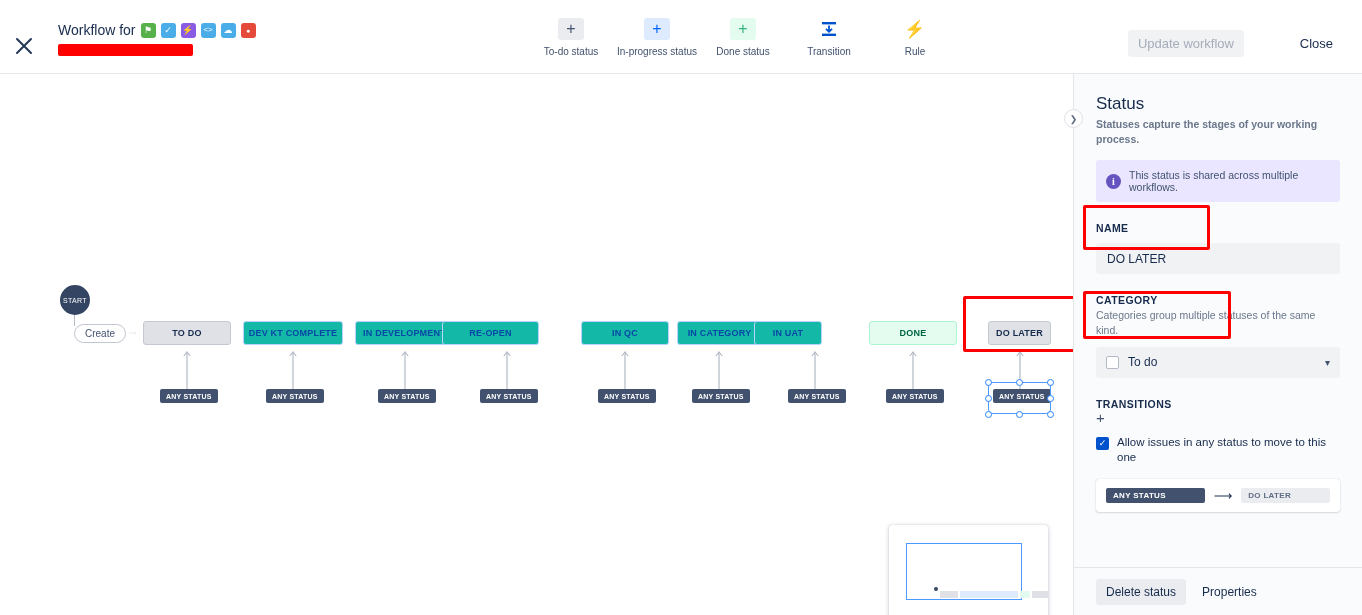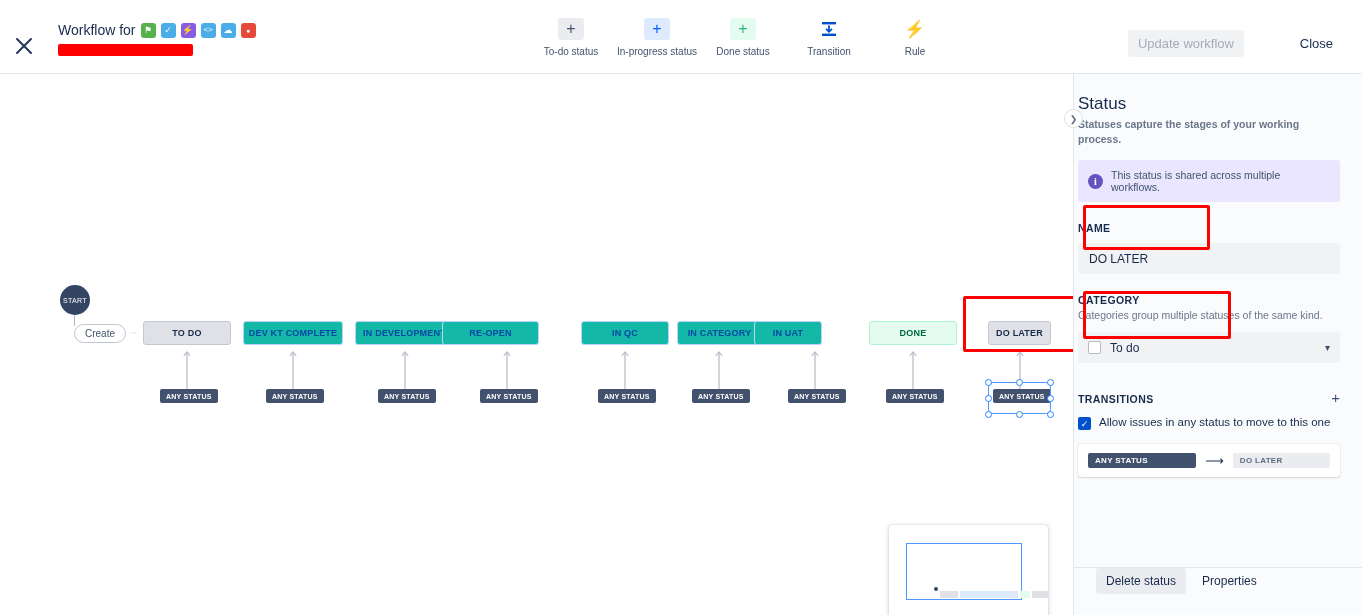--- a/index.html
+++ b/index.html
@@ -136,21 +136,21 @@
     position: absolute; left: 1064px; top: 109px; width: 19px; height: 19px;
     border-radius: 50%; background: #ffffff; border: 1px solid #dfe1e6;
     display: flex; align-items: center; justify-content: center;
     font-size: 9px; color: #5e6c84; cursor: pointer; z-index: 5;
   }
 
   
   .panel {
     position: absolute; left: 1073px; top: 74px; width: 289px; height: 541px;
     background: #fafbfc; border-left: 1px solid #e4e6ea;
-    padding: 20px 22px 0 4px;
+    padding: 20px 22px 0 22px;
   }
   .panel h2 { font-size: 17px; font-weight: 400; color: #172b4d; }
   .panel-sub { font-size: 10.5px; color: #6b778c; margin-top: 3px; line-height: 1.4; font-weight: bold; }
   .info-banner {
     margin-top: 14px; background: #eae6ff; border-radius: 3px;
     padding: 9px 10px; display: flex; align-items: center; gap: 8px;
   }
   .info-ico {
     width: 15px; height: 15px; border-radius: 50%; background: #6554c0;
     color: #fff; font-size: 10px; font-weight: bold; font-family: "Liberation Serif", serif;
@@ -175,21 +175,21 @@
     display: flex; align-items: center; padding: 0 10px; gap: 9px;
     font-size: 12px; color: #172b4d; cursor: pointer; position: relative;
   }
   .cat-swatch { width: 13px; height: 13px; border: 1.5px solid #b3bac5; border-radius: 2px; background: #fff; }
   .chev { position: absolute; right: 10px; font-size: 10px; color: #42526e; }
   .redbox-cat {
     position: absolute; left: 1083px; top: 291px; width: 148px; height: 48px;
     border: 3px solid #ff0000; border-radius: 2px; pointer-events: none; z-index: 4;
   }
 
-  .trans-head { margin-top: 27px; display: flex; align-items: flex-end; justify-content: space-between; }
+  .trans-head { margin-top: 20px; display: flex; align-items: flex-start; justify-content: space-between; flex-direction: column; }
   .plus-btn { font-size: 15px; color: #42526e; cursor: pointer; line-height: 1; }
   .chk-row { margin-top: 10px; display: flex; align-items: flex-start; gap: 8px; }
   .chk {
     width: 13px; height: 13px; border-radius: 2px; background: #0052cc;
     color: #fff; font-size: 9px; display: flex; align-items: center; justify-content: center;
     flex: 0 0 auto; margin-top: 2px; cursor: pointer;
   }
   .chk-lbl { font-size: 11.5px; color: #172b4d; line-height: 1.3; }
   .trans-card {
     margin-top: 14px; background: #ffffff; border-radius: 3px;
@@ -202,21 +202,21 @@
     padding: 3px 7px; width: 116px;
   }
   .arrow-r { color: #172b4d; font-size: 13px; }
   .lozenge-grey {
     background: #ebecf0; color: #5e6c84; border-radius: 2px;
     font-size: 8px; font-weight: bold; letter-spacing: .3px;
     padding: 3px 7px; width: 104px;
   }
   .panel-footer {
     position: absolute; left: 0; bottom: 0; width: 289px; height: 48px;
-    display: flex; align-items: flex-start; gap: 6px; padding: 0 22px;
+    display: flex; align-items: center; gap: 6px; padding: 0 22px;
     border-top: 1px solid #e4e6ea; background: #fafbfc;
   }
   .foot-btn {
     background: #ebecf0; border: none; border-radius: 3px;
     font-size: 12px; color: #172b4d; font-family: inherit;
     padding: 6px 10px; cursor: pointer;
   }
   .foot-btn.plain { background: transparent; }
 </style>
 </head>

